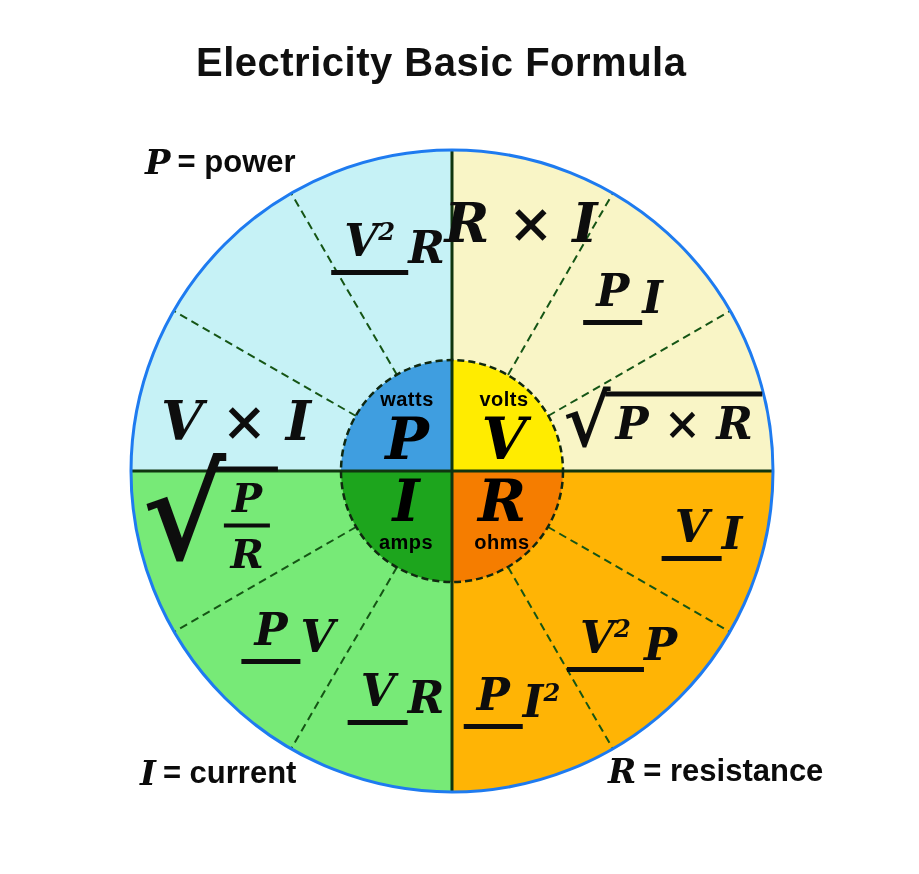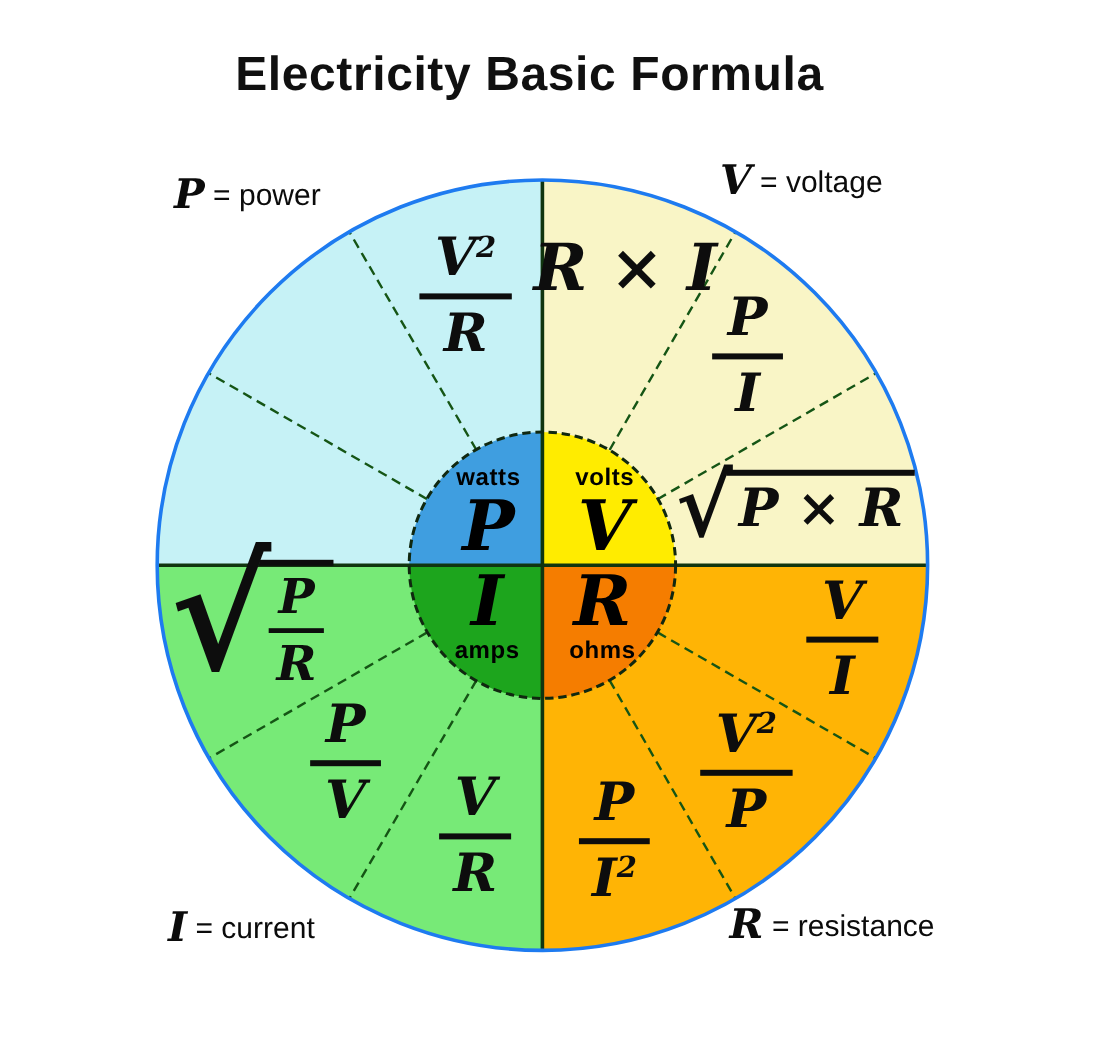--- a/index.html
+++ b/index.html
@@ -22,34 +22,34 @@
   
   .legend{
     position:absolute;white-space:nowrap;color:#0b0b0b;
   }
   .legend .lvar{
     font-family:"DejaVu Serif", serif;
     font-style:italic;font-weight:bold;font-size:34px;
     margin-right:7px;
   }
   .legend .leq{
-    font-weight:normal;font-size:25px;
+    font-weight:bold;font-size:31px;
     vertical-align:2px;
   }
 
   
   .formula{
     position:absolute;transform:translate(-50%,-50%);
     font-family:"DejaVu Serif", serif;
     font-style:italic;font-weight:bold;color:#0d0d0d;
     text-align:center;line-height:1;white-space:nowrap;
   }
   .plain{font-size:54px;}
   .plain sup{font-size:0.55em;font-style:normal;}
-  .frac{display:inline-flex;flex-direction:column;align-items:stretch;font-size:44px;}
+  .frac{display:inline-flex;flex-direction:row;align-items:stretch;font-size:44px;}
   .frac .num{display:block;border-bottom:5px solid #0d0d0d;padding:0 13px 7px;}
   .frac .den{display:block;padding-top:7px;}
   .frac sup{font-size:0.55em;}
 
   .sqrtp{display:inline-flex;align-items:flex-start;}
   .sqrtp .radical{font-size:72px;line-height:0.82;font-style:italic;margin-right:-5px;}
   .sqrtp .radicand{border-top:5px solid #0d0d0d;font-size:44px;padding:6px 10px 0;}
 
   .sqrtf{display:inline-flex;align-items:flex-start;}
   .sqrtf .radical{font-size:128px;line-height:0.74;font-style:italic;margin-right:-10px;}
@@ -111,33 +111,33 @@
 
     <circle cx="452" cy="471" r="111" fill="none" stroke="#102810" stroke-width="2.5" stroke-dasharray="7 4"></circle>
     <circle cx="452" cy="471" r="321" fill="none" stroke-width="3" stroke="#1e7bf0"></circle>
   </svg>
 
   <div class="title">Electricity Basic Formula</div>
 
   <div class="legend" style="left:145px;top:142px">
     <span class="lvar">P</span><span class="leq">= power</span>
   </div>
-  <div class="legend" style="left:600px;top:131px">
-    <span class="lvar">V</span><span class="leq">= voltage</span>
-  </div>
   <div class="legend" style="left:140px;top:753px">
     <span class="lvar">I</span><span class="leq">= current</span>
   </div>
   <div class="legend" style="left:608px;top:751px">
     <span class="lvar">R</span><span class="leq">= resistance</span>
   </div>
 
   <div class="formula frac" style="left:388px;top:247px">
     <span class="num"><span>V</span><sup>2</sup></span>
     <span class="den"><span>R</span></span>
+  </div>
+  <div class="formula plain" style="left:236px;top:421px">
+    <span>V × I</span>
   </div>
 
   <div class="formula plain" style="left:521px;top:223px">
     <span>R × I</span>
   </div>
   <div class="formula frac" style="left:623px;top:297px">
     <span class="num"><span>P</span></span>
     <span class="den"><span>I</span></span>
   </div>
   <div class="formula sqrtp" style="left:663px;top:421px">

